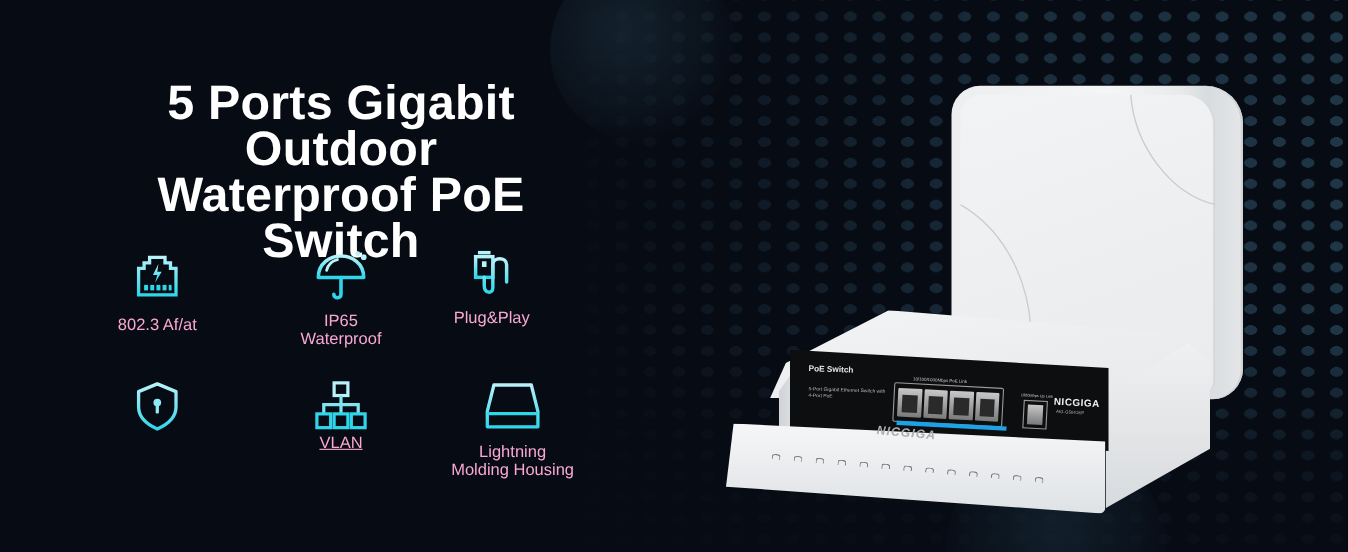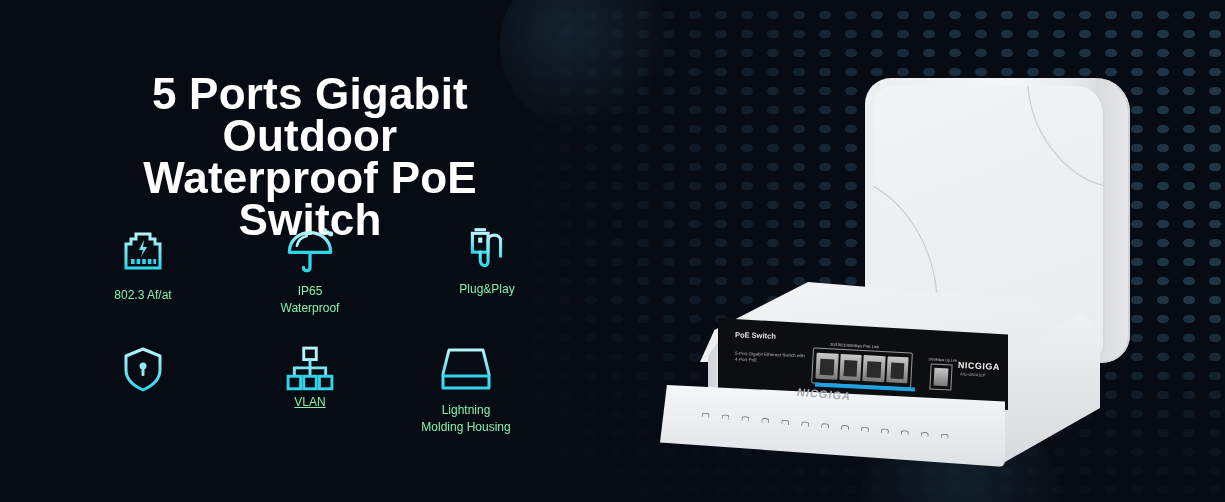--- a/index.html
+++ b/index.html
@@ -36,21 +36,21 @@
   .headline {
     position: absolute; left: 100px; top: 73px; width: 420px;
     text-align: center; font-weight: 700; font-size: 44px; line-height: 42px;
     letter-spacing: 0.2px; color: #ffffff;
   }
   .headline span { display: block; }
 
   
   .feature { position: absolute; width: 140px; text-align: center; }
   .feature .icon { width: 46px; height: 46px; margin: 0 auto; display: block; }
-  .feature .label { margin-top: 13px; font-size: 12px; line-height: 17px; color: #86efac; text-align: center; }
+  .feature .label { margin-top: 13px; font-size: 15px; line-height: 17px; color: #f9a8d4; text-align: center; }
   .feature .label span { display: block; }
 
   
   .product { position: absolute; left: 0; top: 0; width: 1225px; height: 502px; }
   .back-box {
     position: absolute; left: 865px; top: 78px; width: 265px; height: 285px;
     border-radius: 26px 34px 28px 20px;
     background: linear-gradient(90deg, #eceef0 0%, #f4f5f6 55%, #e8eaec 78%, #d9dcdf 88%, #e4e6e8 100%);
     box-shadow: inset -2px 0 0 #cfd2d6;
   }
@@ -159,21 +159,21 @@
       <path d="M23 26 V40 C23 44 17 44 17 40" fill="none" stroke="#2fd6ea" stroke-width="3" stroke-linecap="round"></path>
       <circle cx="37" cy="6" r="2" fill="#b6f3fa"></circle>
       <circle cx="42" cy="9" r="2.4" fill="#b6f3fa"></circle>
     </svg>
     <div class="label" style="margin-top:9px;">
       <span>IP65</span>
       <span>Waterproof</span>
     </div>
   </div>
 
-  <div class="feature" style="left:417px; top:225px;">
+  <div class="feature" style="left:377px; top:225px;">
     <svg class="icon" viewBox="0 0 46 46" style="width:48px;height:48px;">
       <rect x="11" y="3" width="11" height="3" fill="#b6f3fa"></rect>
       <rect x="9" y="8" width="15" height="18" fill="none" stroke="url(#cyan)" stroke-width="3"></rect>
       <rect x="14.5" y="12" width="4" height="5" fill="#b6f3fa"></rect>
       <path d="M16.5 26 V33 C16.5 40 24 41 24 35 V15 C24 8 36 8 36 15 V30" fill="none" stroke="url(#cyan)" stroke-width="3" stroke-linecap="round"></path>
     </svg>
     <div class="label" style="margin-top:8px;">
       <span>Plug&amp;Play</span>
     </div>
   </div>

